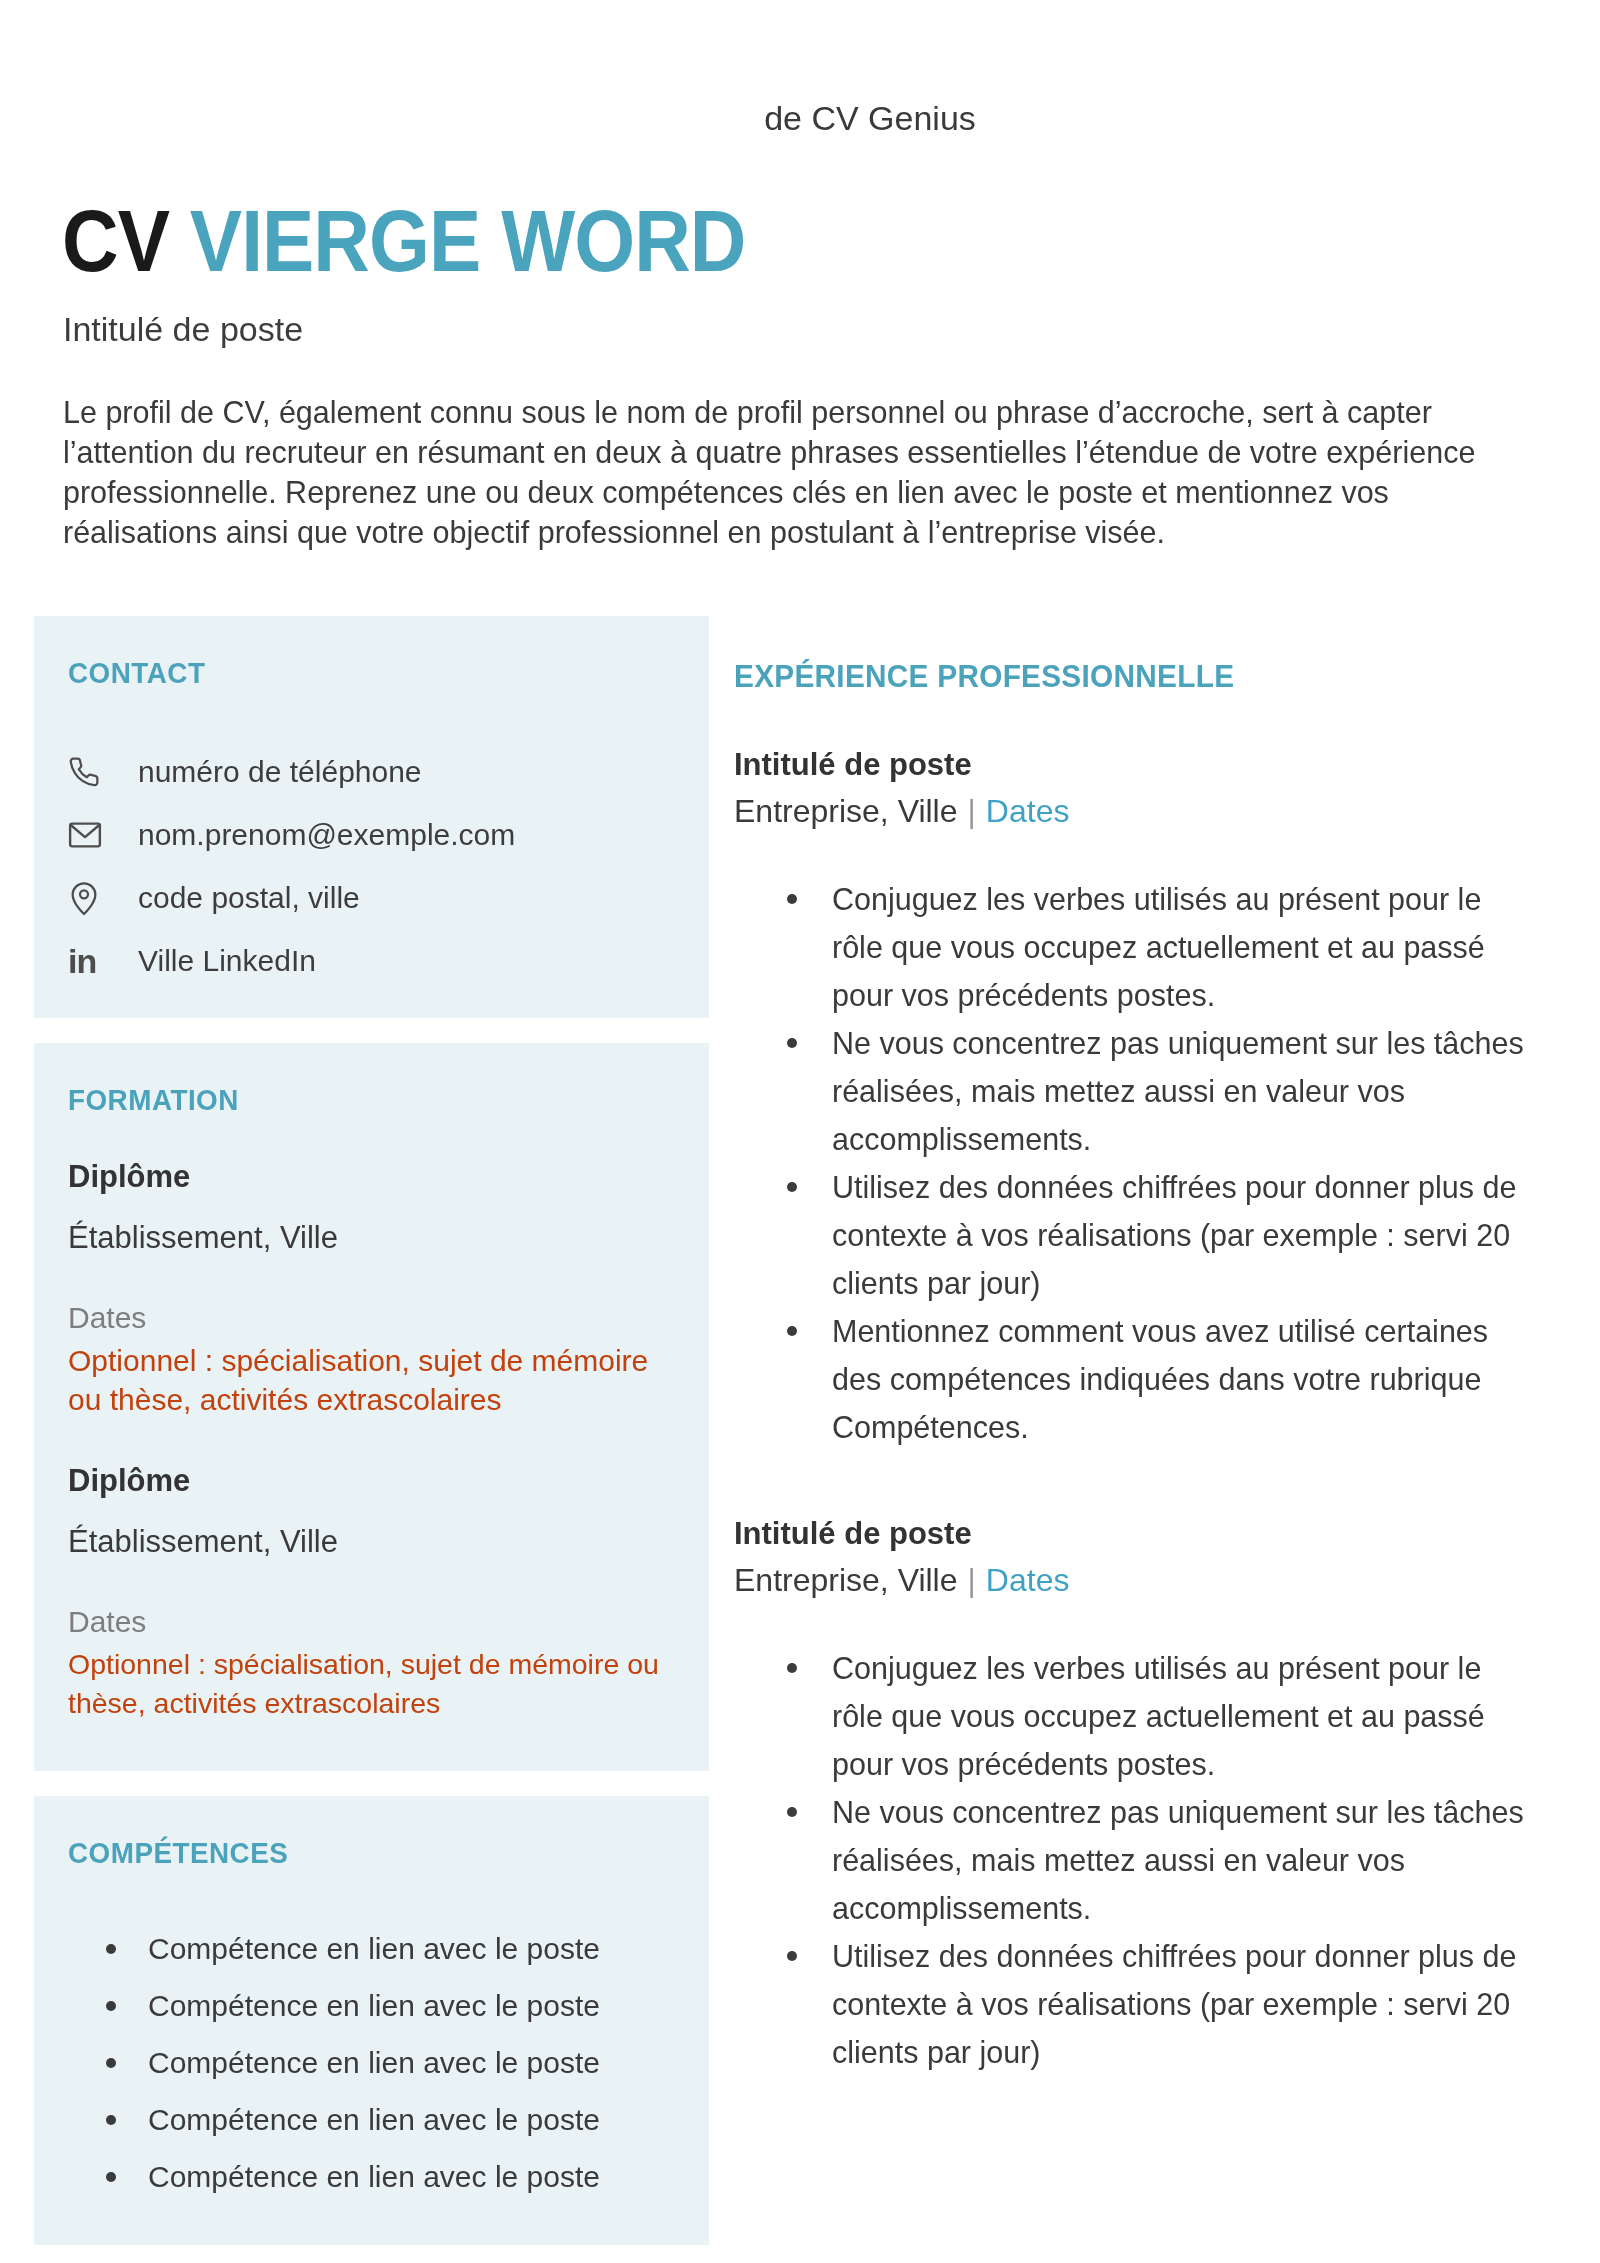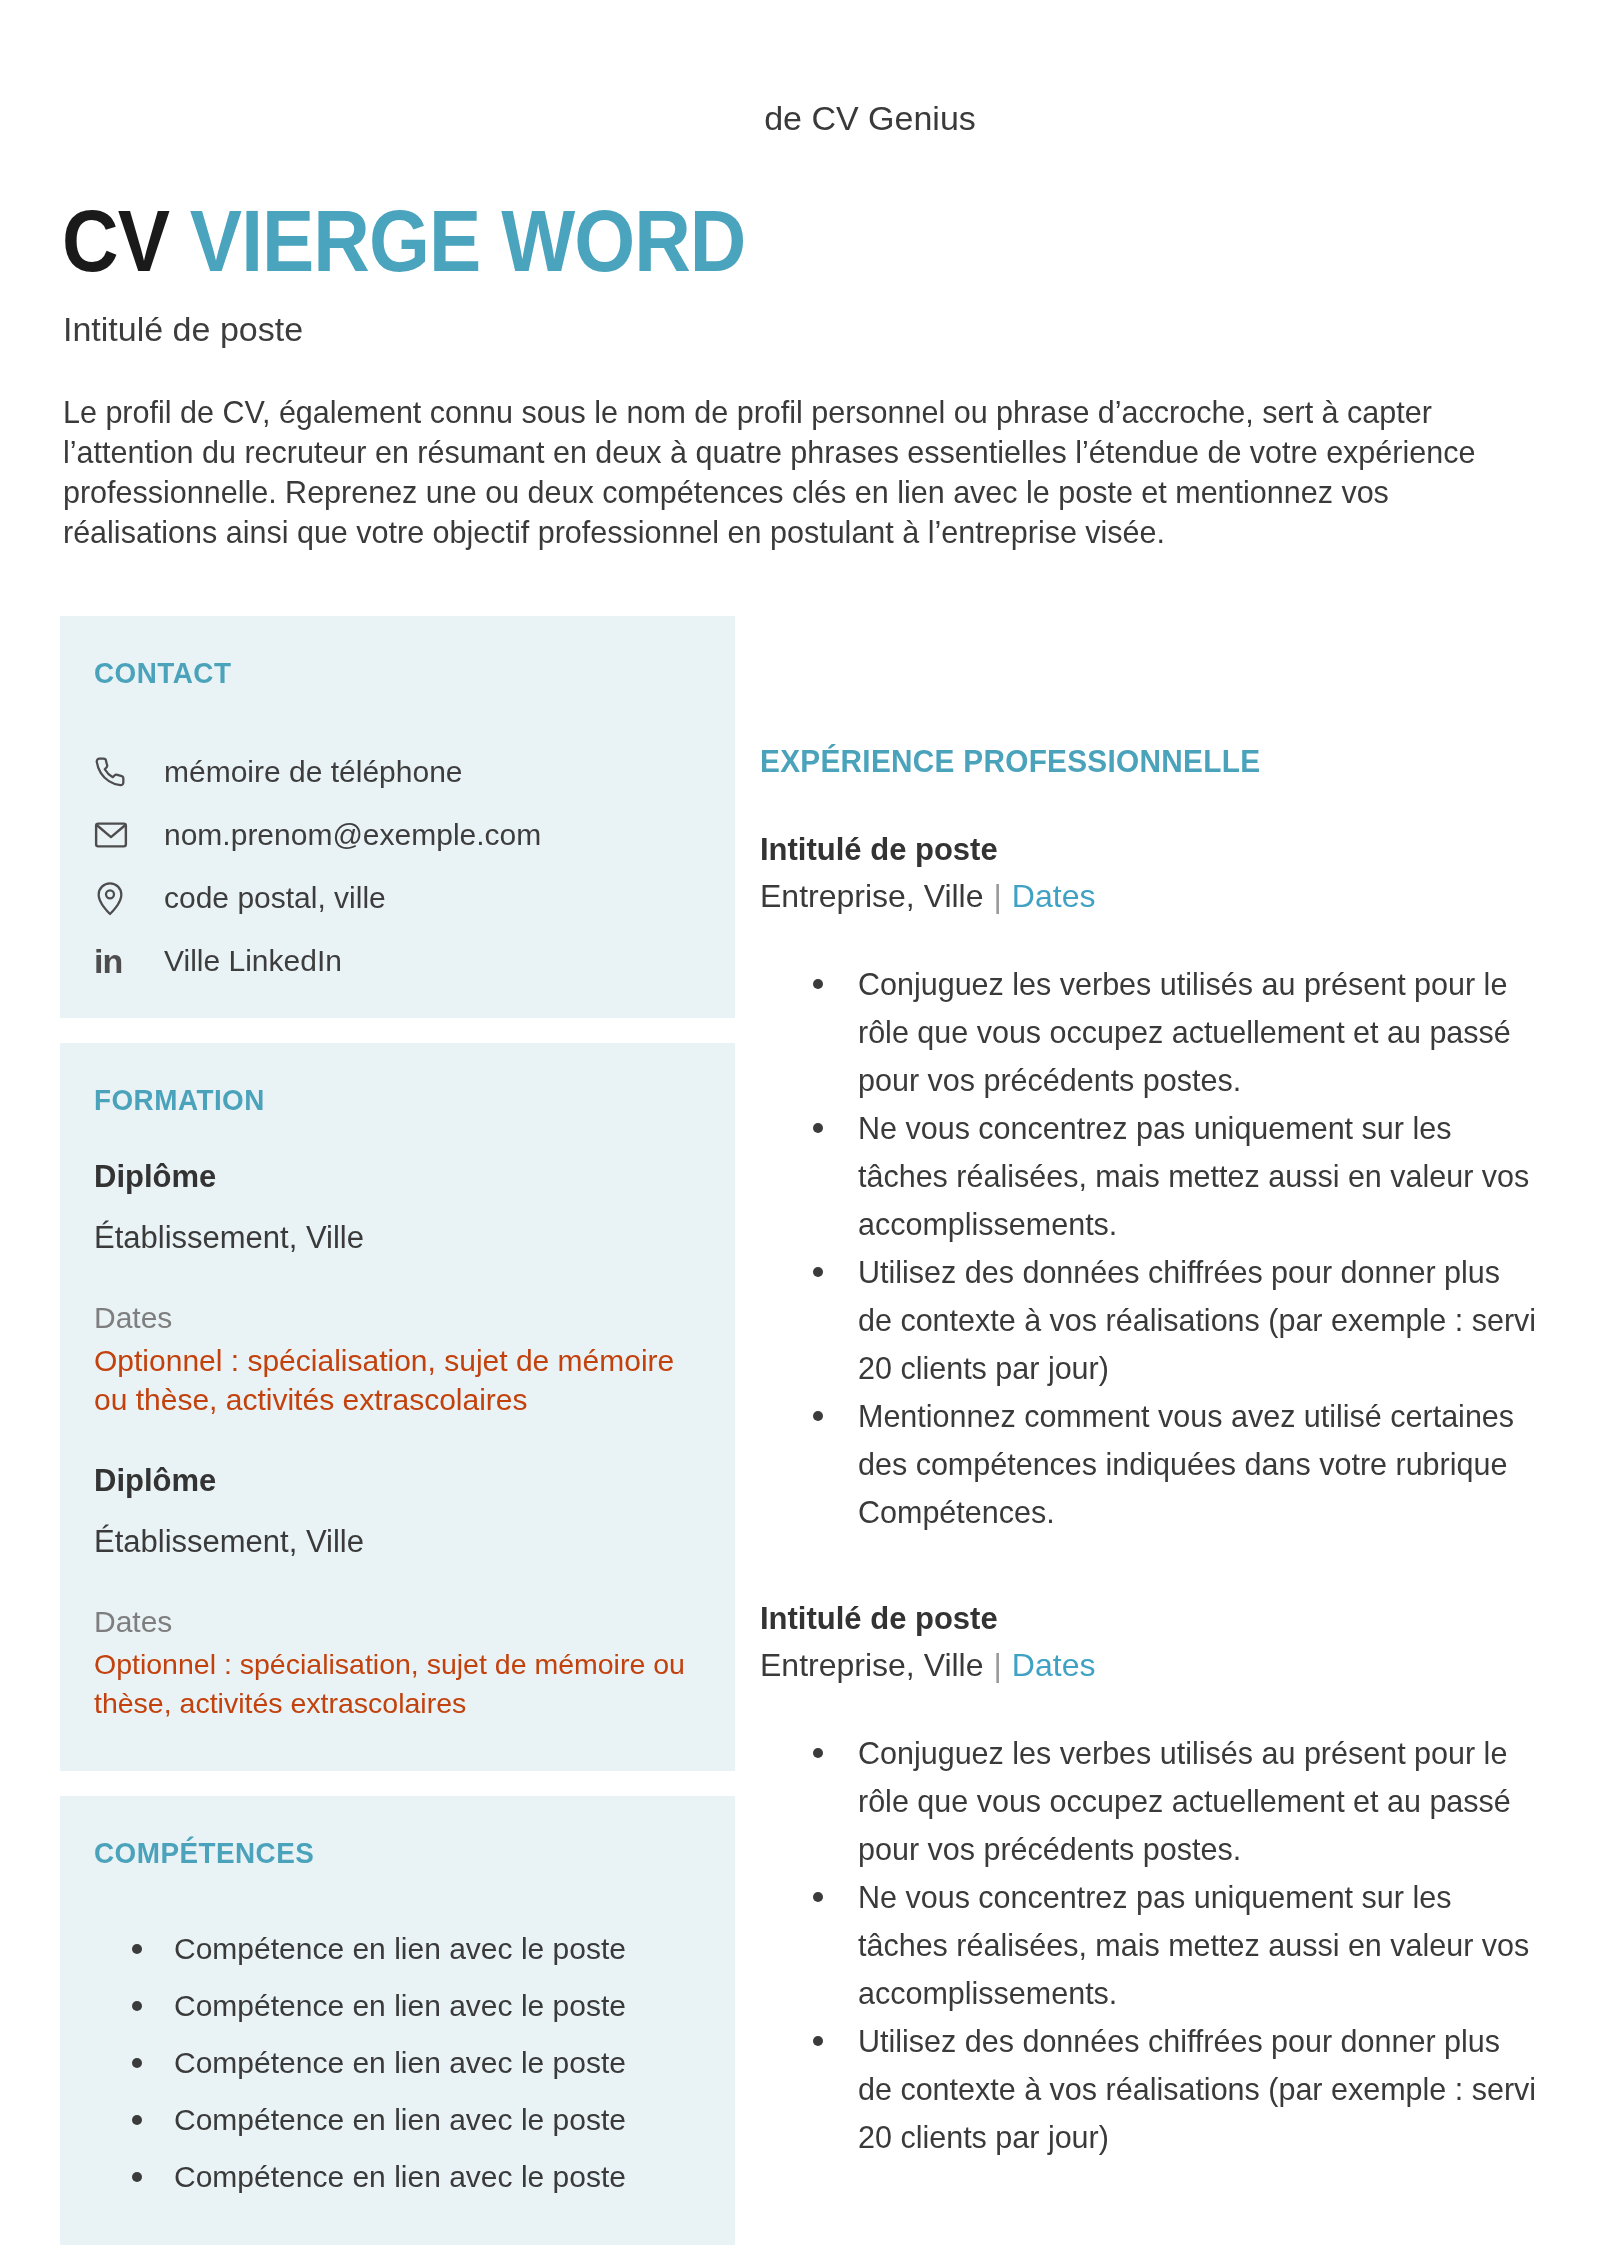--- a/index.html
+++ b/index.html
@@ -34,22 +34,22 @@
   }
   .intro{
     margin:42px 0 0 63px;
     width:1415px;
     font-size:30.5px;line-height:40px;color:#3a3a3a;
   }
   
   .columns{
     display:flex;
     margin-top:64px;
-    padding-left:60px;padding-right:60px;
-    align-items:center;
+    padding-left:34px;padding-right:60px;
+    align-items:flex-start;
     gap:25px;
   }
   .left-col{width:675px;flex:none;}
   .right-col{flex:1;min-width:0;}
   
   .box{
     background:#e9f2f5;
     padding:42px 30px 26px 34px;
     margin-bottom:25px;
     box-sizing:border-box;
@@ -173,21 +173,21 @@
       <div class="box contact-box">
         <h2 class="sec-heading">CONTACT</h2>
         <div class="contact-rows">
 
           <div class="contact-row">
             <span class="contact-icon">
               <svg width="32" height="32" viewBox="0 0 24 24" fill="none" stroke="#4d4d4d" stroke-width="1.7" stroke-linecap="round" stroke-linejoin="round">
                   <path d="M22 16.92v3a2 2 0 0 1-2.18 2 19.79 19.79 0 0 1-8.63-3.07 19.5 19.5 0 0 1-6-6A19.79 19.79 0 0 1 2.08 4.18 2 2 0 0 1 4.06 2h3a2 2 0 0 1 2 1.72c.127.96.362 1.903.7 2.81a2 2 0 0 1-.45 2.11L8.09 9.91a16 16 0 0 0 6 6l1.27-1.27a2 2 0 0 1 2.11-.45c.907.338 1.85.573 2.81.7A2 2 0 0 1 22 16.92z"></path>
                 </svg>
             </span>
-            <span class="contact-label">mémoire de téléphone</span>
+            <span class="contact-label">numéro de téléphone</span>
           </div>
 
           <div class="contact-row">
             <span class="contact-icon">
               <svg width="34" height="28" viewBox="0 0 24 19" fill="none" stroke="#4d4d4d" stroke-width="1.7" stroke-linecap="round" stroke-linejoin="round">
                   <rect x="1.5" y="1.5" width="21" height="16" rx="1.5"></rect>
                   <path d="M2.5 3l9.5 8 9.5-8"></path>
                 </svg>
             </span>
             <span class="contact-label">nom.prenom@exemple.com</span>

